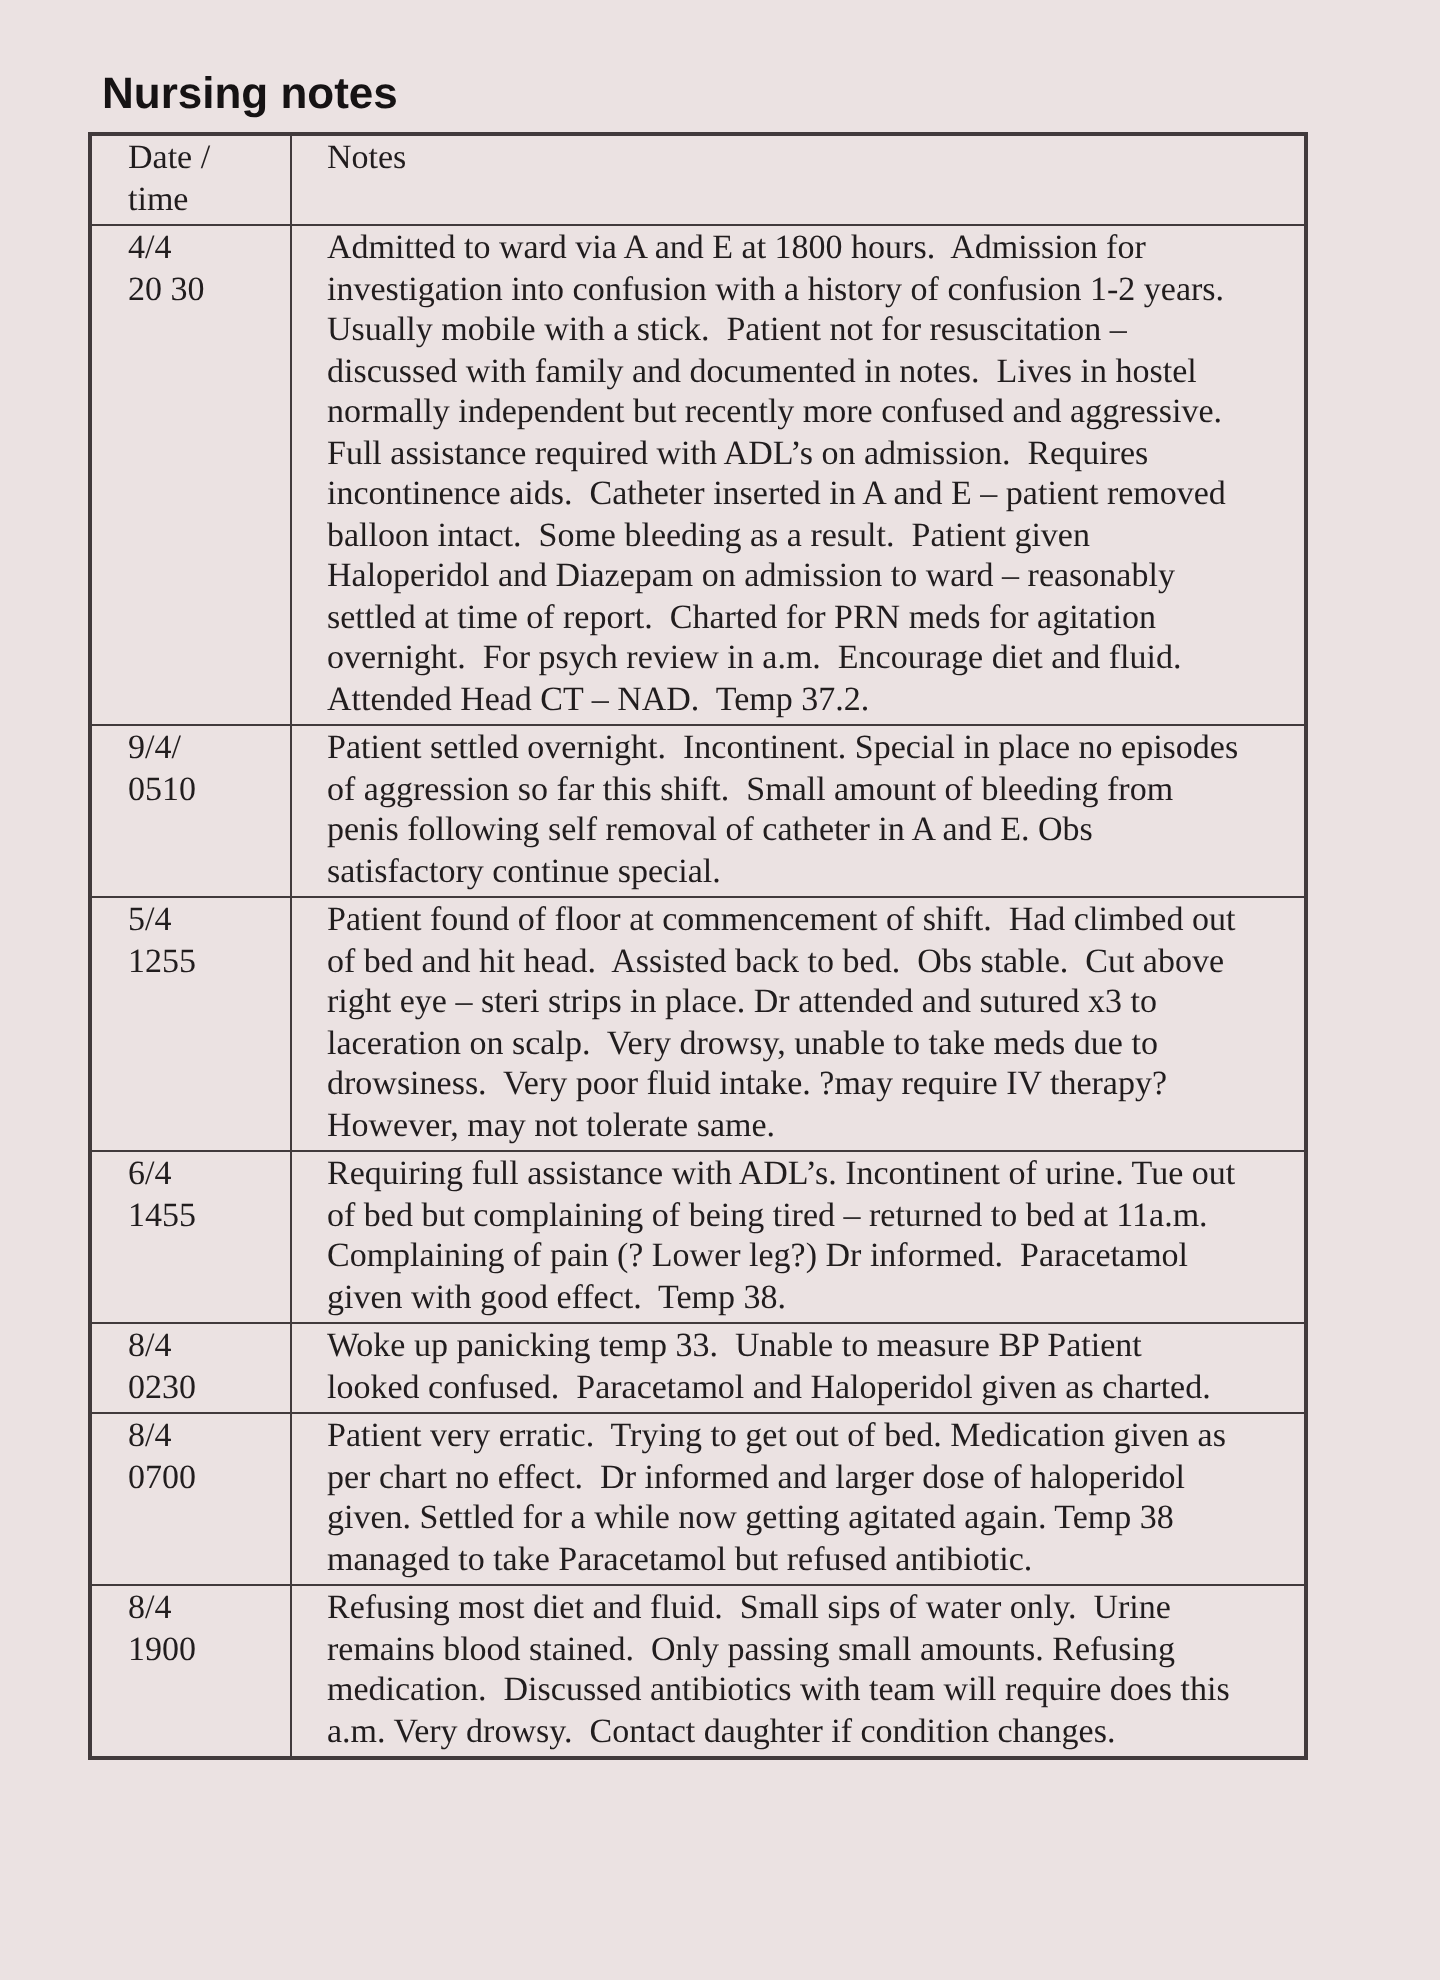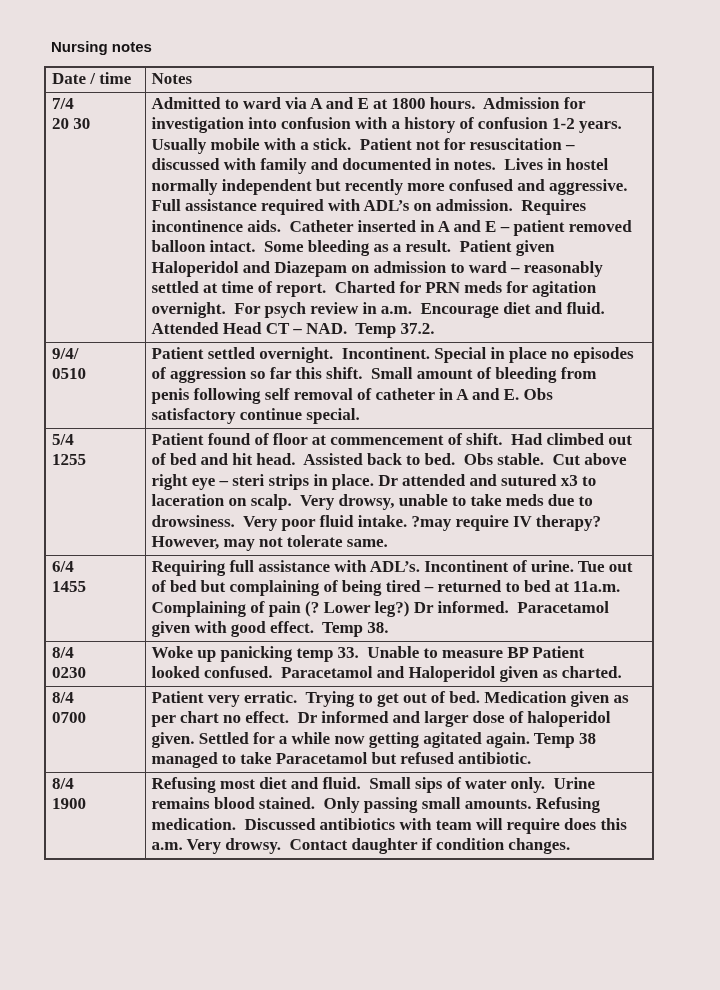--- a/index.html
+++ b/index.html
@@ -15,40 +15,40 @@
     color:var(--text);
     font-family:"Liberation Serif", serif;
     overflow:hidden;
   }
   .page{
     padding:37px 0 0 44px;
   }
   .title{
     font-family:"Liberation Sans", sans-serif;
     font-weight:bold;
-    font-size:15px;
+    font-size:22px;
     line-height:20px;
     margin:0 0 9px 7px;
     color:#161314;
   }
   table.notes-table{
     border-collapse:collapse;
     table-layout:fixed;
     width:610px;
     border:2px solid var(--border);
     font-size:17px;
     line-height:20.5px;
   }
   table.notes-table th,
   table.notes-table td{
     border:1px solid var(--border);
     vertical-align:top;
     text-align:left;
-    font-weight:bold;
-    padding:1px 8px 2px 6px;
+    font-weight:normal;
+    padding:1px 8px 2px 18px;
   }
   col.date-col{ width:100px; }
   td.notes-cell .note-text{
     white-space:pre-wrap;
     display:block;
   }
   td.date-cell div{ white-space:pre; }
 </style>
 </head>
 <body>
@@ -63,21 +63,21 @@
     </colgroup>
     <thead>
       <tr>
         <th>Date / time</th>
         <th>Notes</th>
       </tr>
     </thead>
     <tbody id="rows-body">
   <tr>
     <td class="date-cell">
-      <div class="bind-date">7/4</div>
+      <div class="bind-date">4/4</div>
       <div class="bind-time">20 30</div>
     </td>
     <td class="notes-cell">
       <span class="note-text bind-notes">Admitted to ward via A and E at 1800 hours.  Admission for
 investigation into confusion with a history of confusion 1-2 years.
 Usually mobile with a stick.  Patient not for resuscitation –
 discussed with family and documented in notes.  Lives in hostel
 normally independent but recently more confused and aggressive.
 Full assistance required with ADL’s on admission.  Requires
 incontinence aids.  Catheter inserted in A and E – patient removed

